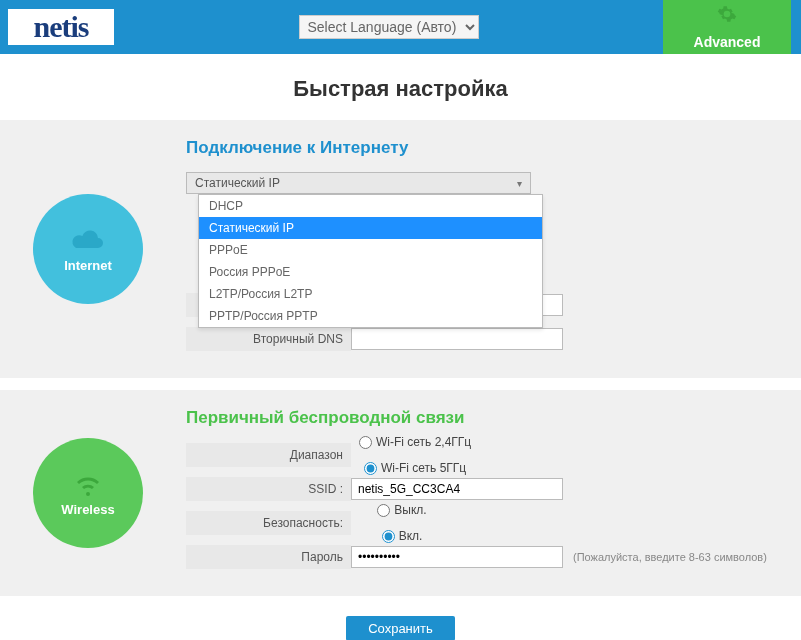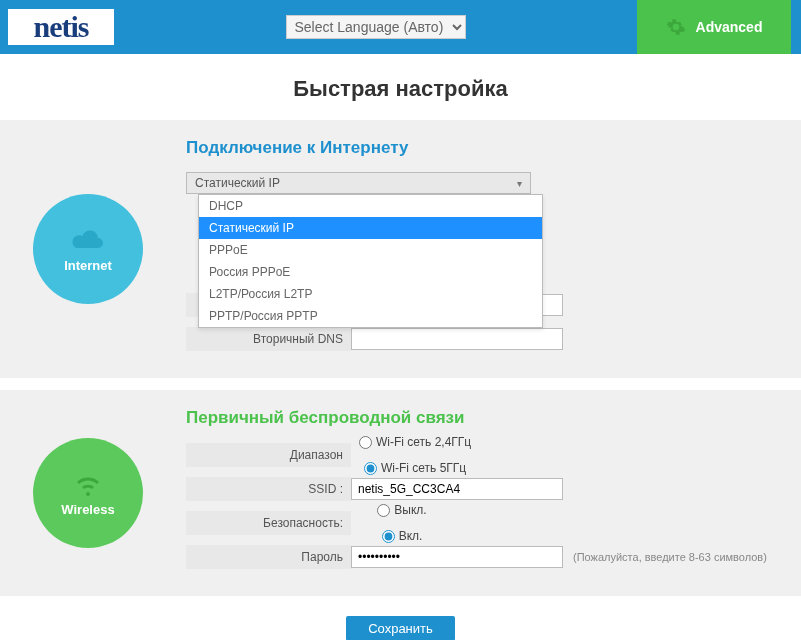--- a/index.html
+++ b/index.html
@@ -3,21 +3,21 @@
 <meta charset="utf-8">
 <style>
   * { box-sizing: border-box; margin: 0; padding: 0; }
   body { font-family: Arial, sans-serif; font-size: 13px; background: #fff; width: 801px; }
   
   .header { background: #1e90ce; height: 54px; display: flex; align-items: center; padding: 0 10px 0 8px; }
   .logo { background: #fff; height: 36px; width: 106px; display: flex; align-items: center; justify-content: center; }
   .logo-text { font-family: Georgia, serif; font-size: 30px; font-weight: bold; color: #1a3d7c; letter-spacing: -1px; }
   .header-spacer { flex: 1; display: flex; justify-content: center; }
   .lang-select { background: #f5f5f5; border: 1px solid #ccc; font-size: 14px; padding: 2px 4px; width: 180px; height: 24px; color: #666; }
-  .advanced-btn { background: #4bc24b; color: #fff; height: 54px; width: 154px; display: flex; align-items: center; justify-content: center; font-weight: bold; font-size: 14px; border: none; cursor: pointer; gap: 10px; }
+  .advanced-btn { background: #4bc24b; color: #fff; height: 54px; width: 128px; display: flex; align-items: center; justify-content: center; font-weight: bold; font-size: 14px; border: none; cursor: pointer; gap: 10px; flex-direction: column; }
   .gear { display: inline-block; width: 20px; height: 20px; }
   
   .page-title { text-align: center; font-size: 22px; font-weight: bold; color: #333; padding: 22px 0 18px; }
   
   .section { background: #f0f0f0; display: flex; padding: 18px 12px 18px 18px; margin-bottom: 12px; }
   
   .section-badge { width: 140px; display: flex; align-items: center; justify-content: center; }
   .badge-circle { width: 110px; height: 110px; border-radius: 50%; display: flex; flex-direction: column; align-items: center; justify-content: center; color: #fff; font-weight: bold; font-size: 13px; gap: 4px; }
   .badge-internet { background: #42c0dd; }
   .badge-wireless { background: #5bc95b; }

